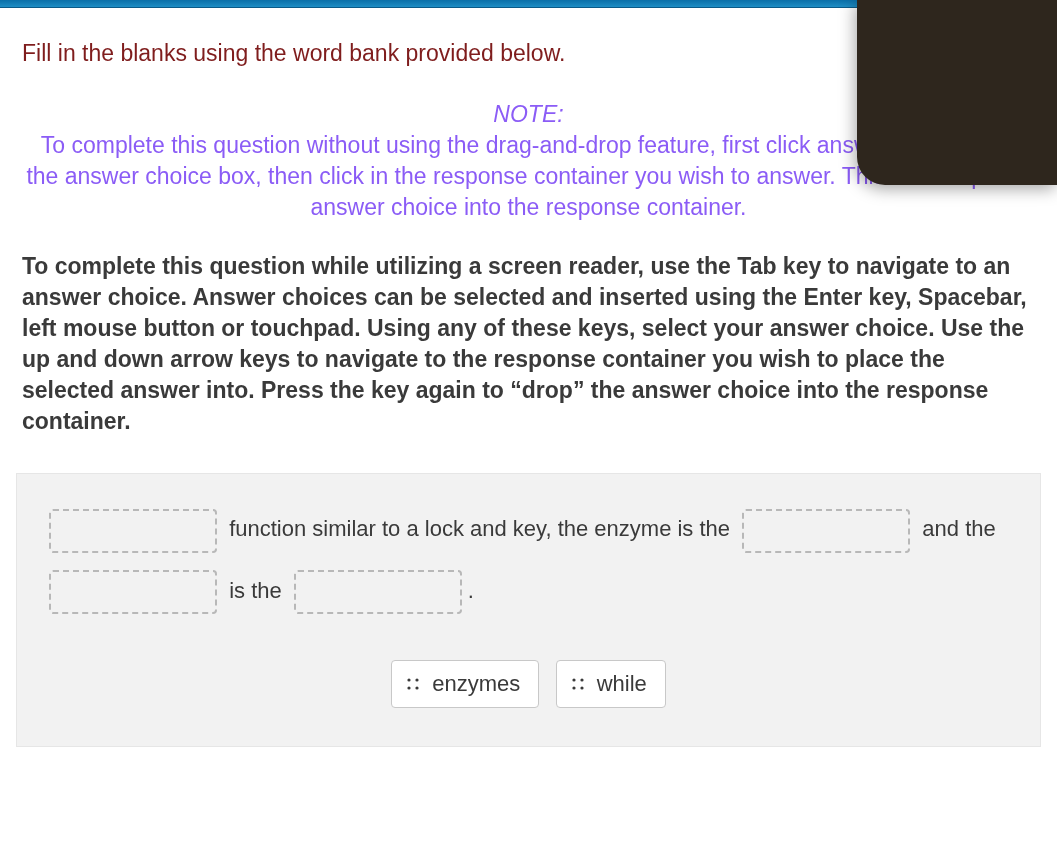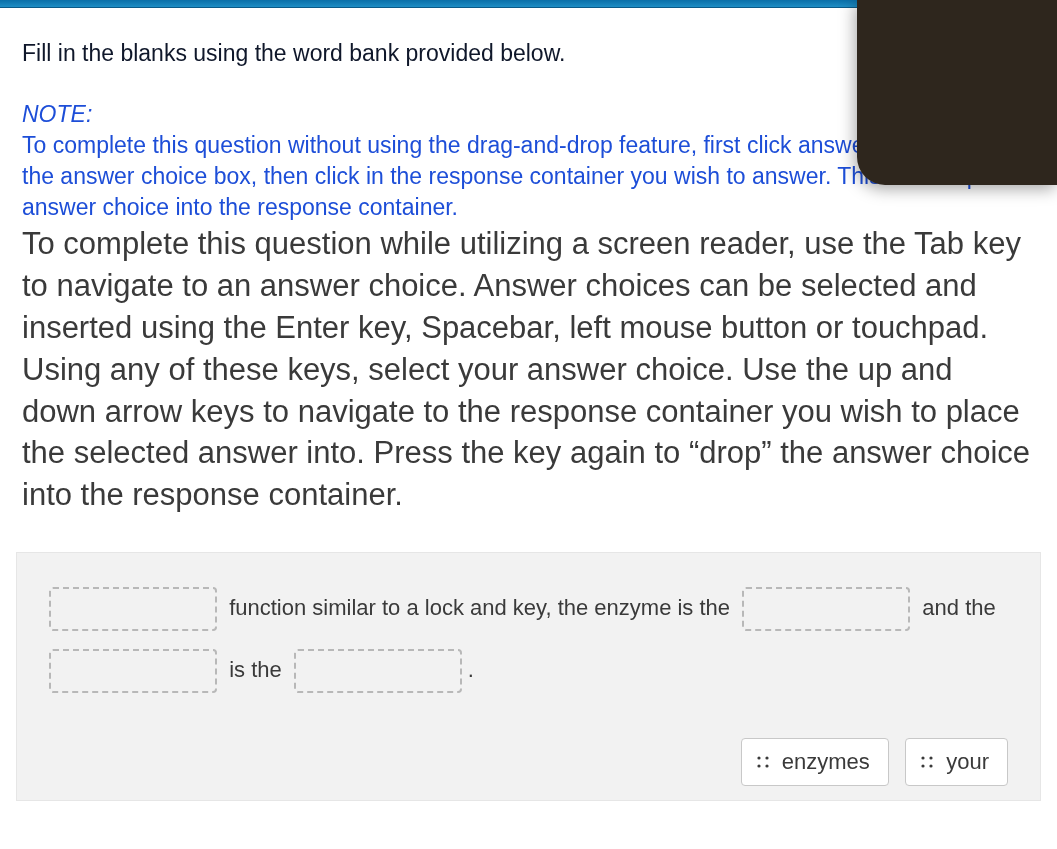--- a/index.html
+++ b/index.html
@@ -18,61 +18,64 @@
     .top-bar {
       height: 8px;
       background: linear-gradient(to bottom, #0b6fa8 0%, #1e8dc4 100%);
       border-bottom: 1px solid #0a5a88;
     }
     .content-area {
       padding: 32px 22px 0 22px;
     }
     .instruction {
       font-size: 23px;
-      color: #0f172a;
+      color: #7f1d1d;
       margin-bottom: 32px;
     }
     .note-block {
       font-size: 23px;
-      color: #1d4ed8;
+      color: #8b5cf6;
       line-height: 1.35;
+      margin-bottom: 28px;
+      text-align: center;
     }
     .note-label {
       font-style: italic;
     }
     .sr-block {
-      font-size: 31px;
+      font-size: 23px;
       color: #3a3a3a;
       line-height: 1.35;
       margin-bottom: 36px;
+      font-weight: bold;
     }
     .exercise-area {
       background: #f2f2f2;
       border: 1px solid #e6e6e6;
-      padding: 24px 26px 10px 26px;
+      padding: 24px 26px 34px 26px;
       margin: 0 -6px;
     }
     .sentence {
       font-size: 22px;
       color: #3a3a3a;
       line-height: 2.8;
       margin-bottom: 30px;
     }
     .blank {
       display: inline-block;
       vertical-align: middle;
       border: 2px dashed #b8b8b8;
       border-radius: 4px;
       width: 168px;
       height: 44px;
       margin: 0 6px;
       background: transparent;
     }
     .word-bank {
-      text-align: right;
+      text-align: center;
       padding: 8px 0 4px 0;
     }
     .word-item {
       display: inline-flex;
       align-items: center;
       background: #fff;
       border: 1px solid #c8c8c8;
       border-radius: 4px;
       padding: 10px 18px 10px 14px;
       margin: 0 6px;
@@ -147,21 +150,21 @@
         <span class="grip">
           <svg width="14" height="14" viewBox="0 0 14 14">
               <g fill="#3a3a3a">
                 <circle cx="3" cy="3" r="1.6"></circle>
                 <circle cx="11" cy="3" r="1.6"></circle>
                 <circle cx="3" cy="11" r="1.6"></circle>
                 <circle cx="11" cy="11" r="1.6"></circle>
               </g>
             </svg>
         </span>
-        <span>your</span>
+        <span>while</span>
       </span>
     </div>
 
   </div>
 
 </div>
 
 <div class="overlay-box"></div>
 
 </body></html>

